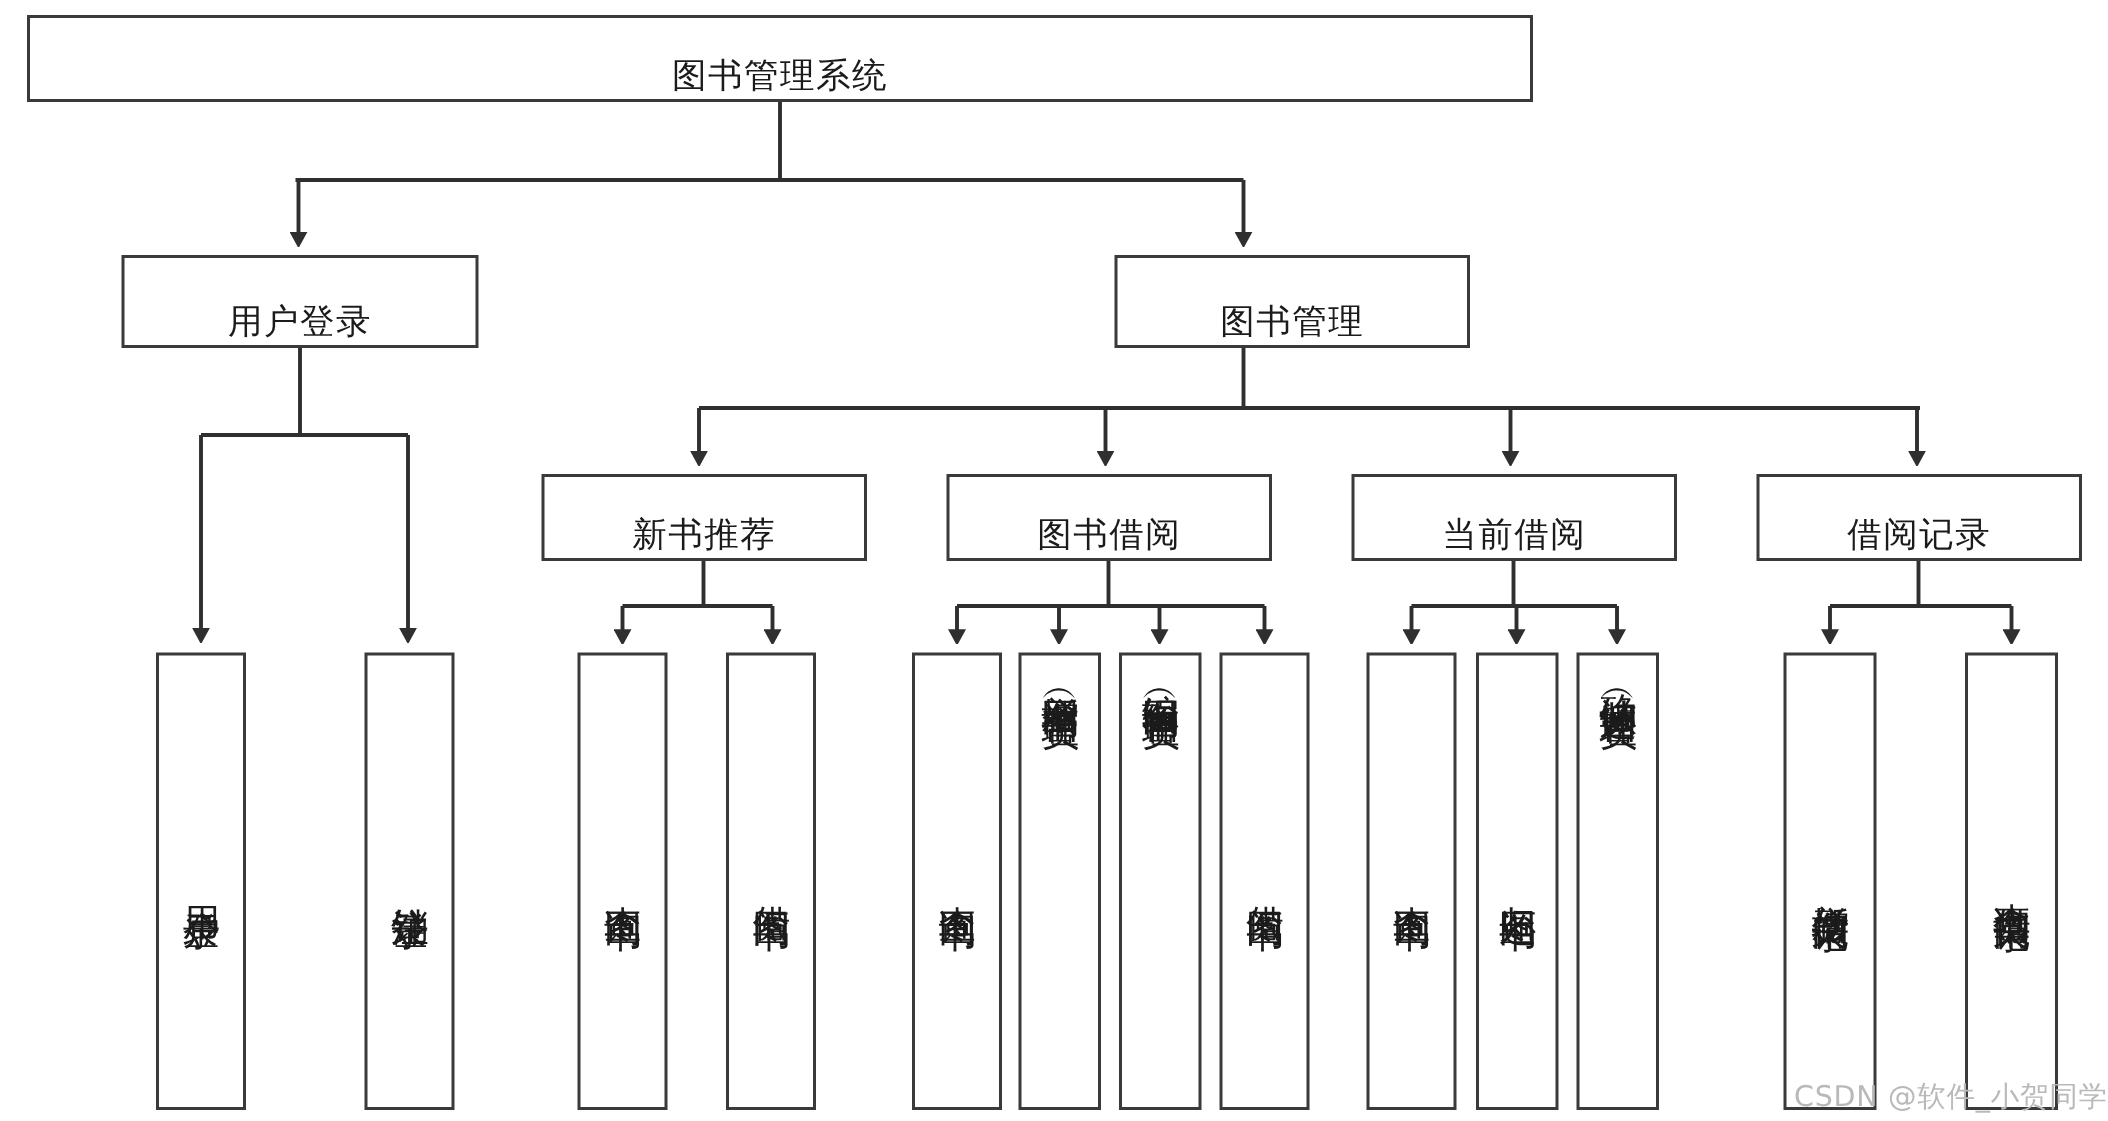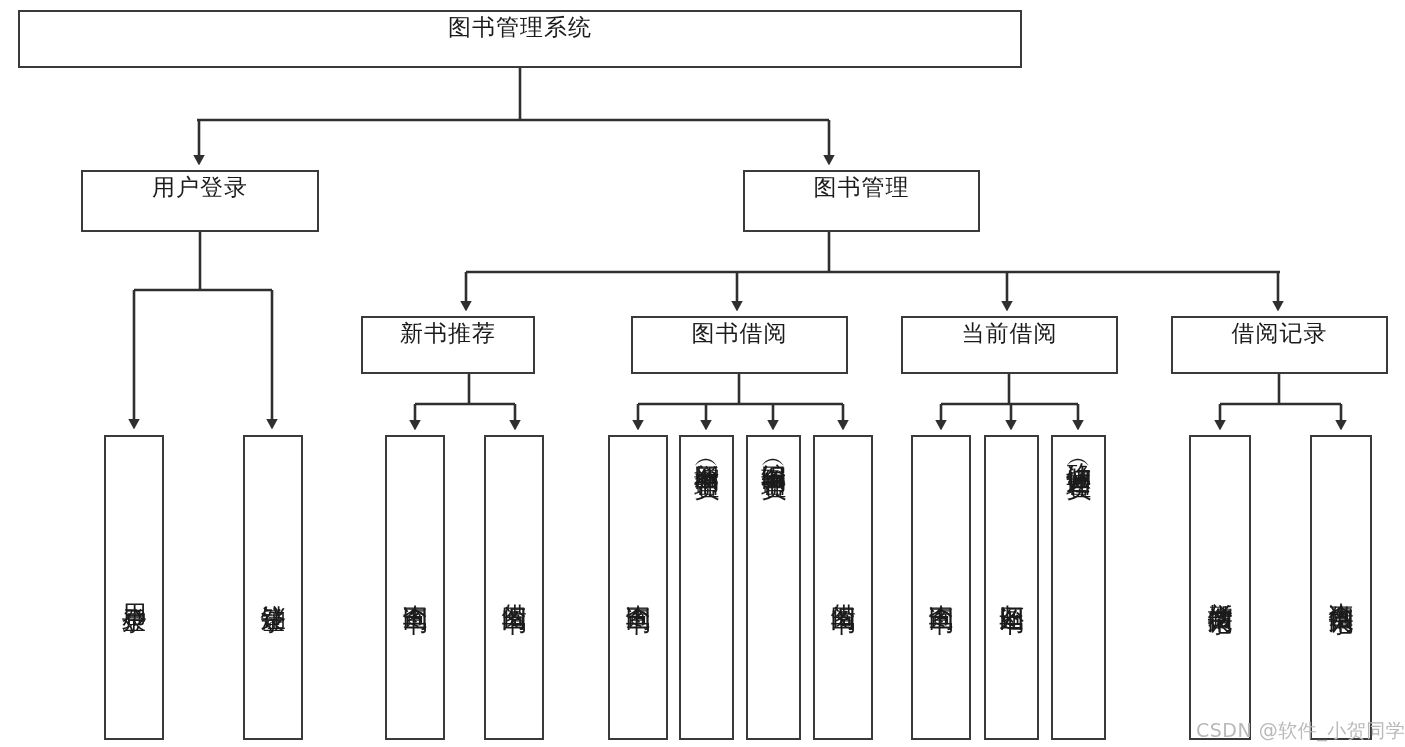--- a/index.html
+++ b/index.html
@@ -24,21 +24,21 @@
     width: 1405px;
     height: 747px;
     pointer-events: none;
   }
   .node {
     position: absolute;
     box-sizing: border-box;
     background: #ffffff;
     border: 2px solid #3a3a3a;
     display: flex;
-    align-items: flex-start;
+    align-items: flex-end;
     justify-content: center;
     color: #1b1b1b;
   }
   .node.horizontal {
     font-size: 23px;
     letter-spacing: 1px;
   }
   .node.vertical {
     padding-top: 6px;
     padding-bottom: 6px;
@@ -137,21 +137,21 @@
     <span>图书管理系统</span>
   </div>
 
   <div class="node horizontal" id="node-l2-0" style="left: 81px; top: 170px; width: 238px; height: 62px;">
     <span>用户登录</span>
   </div>
   <div class="node horizontal" id="node-l2-1" style="left: 711px; top: 170px; width: 237px; height: 62px; margin-left: 32px;">
     <span>图书管理</span>
   </div>
 
-  <div class="node horizontal" id="node-l3-0" style="left: 361px; top: 316px; width: 174px; height: 58px;">
+  <div class="node horizontal" id="node-l3-0" style="left: 361px; top: 316px; width: 217px; height: 58px;">
     <span>新书推荐</span>
   </div>
   <div class="node horizontal" id="node-l3-1" style="left: 631px; top: 316px; width: 217px; height: 58px;">
     <span>图书借阅</span>
   </div>
   <div class="node horizontal" id="node-l3-3" style="left: 1171px; top: 316px; width: 217px; height: 58px;">
     <span>借阅记录</span>
   </div>
   <div class="node horizontal" id="node-l3-2" style="left: 901px; top: 316px; width: 217px; height: 58px;">
     <span>当前借阅</span>

